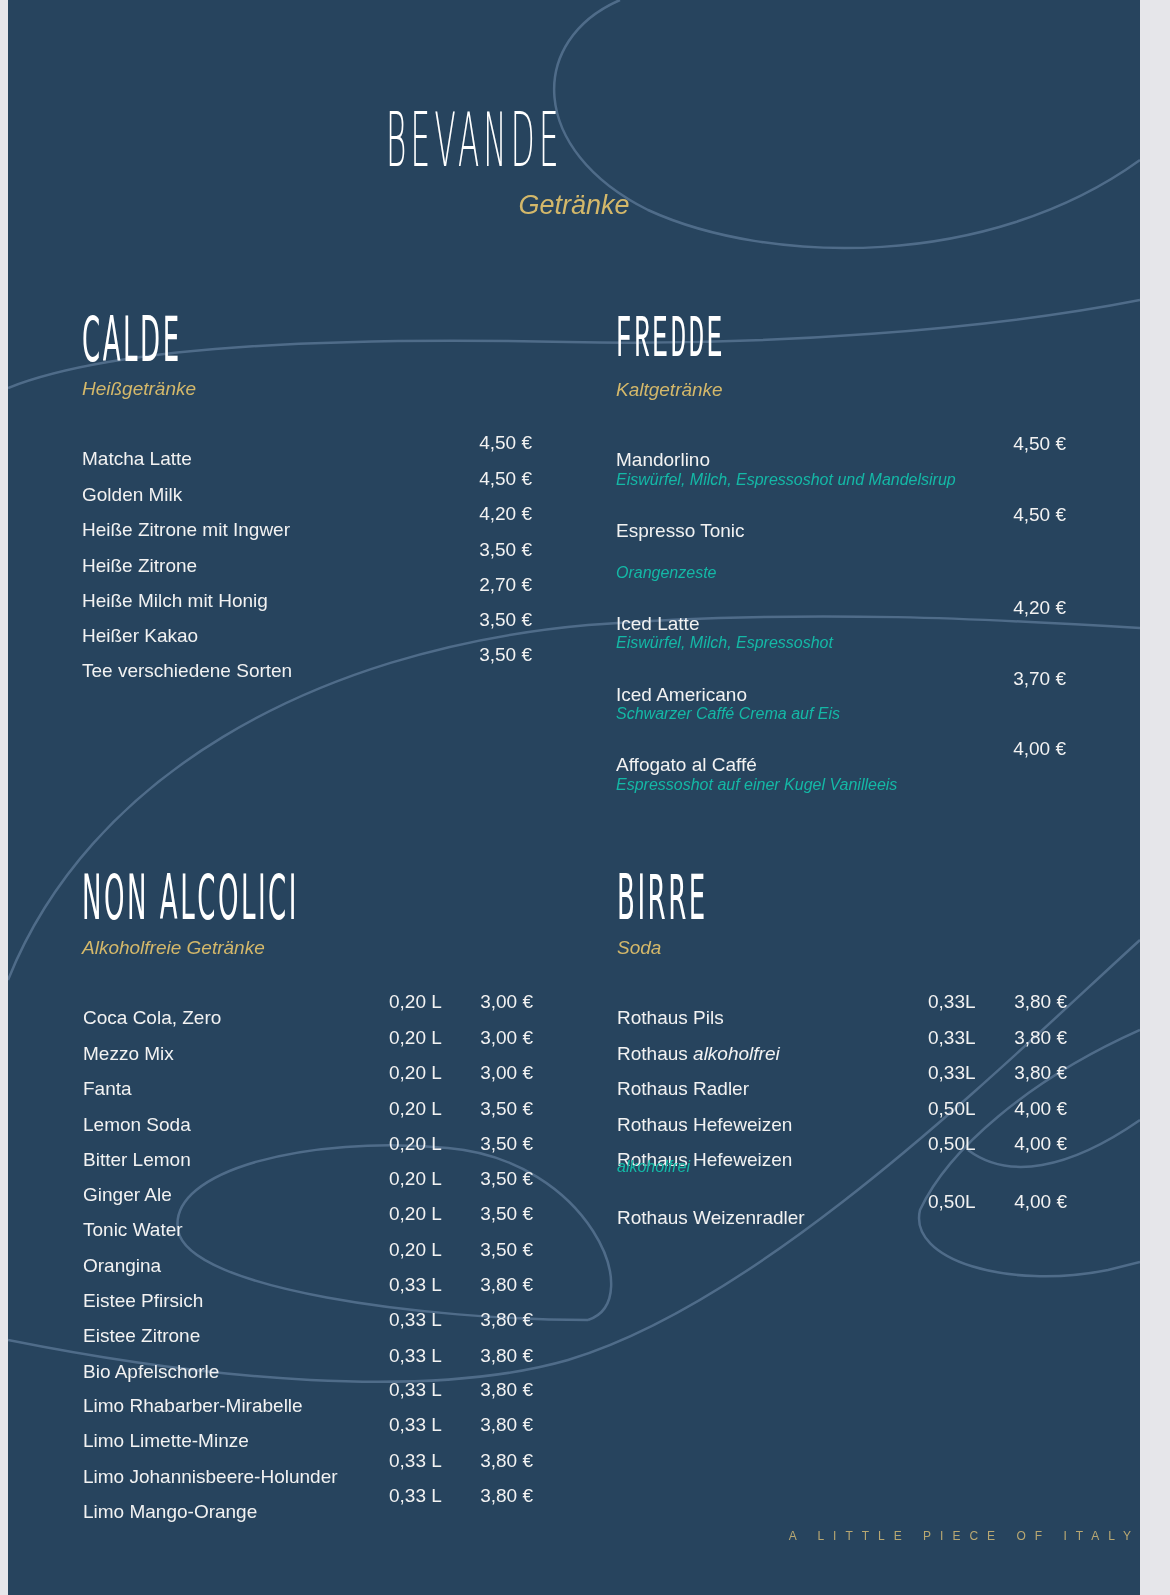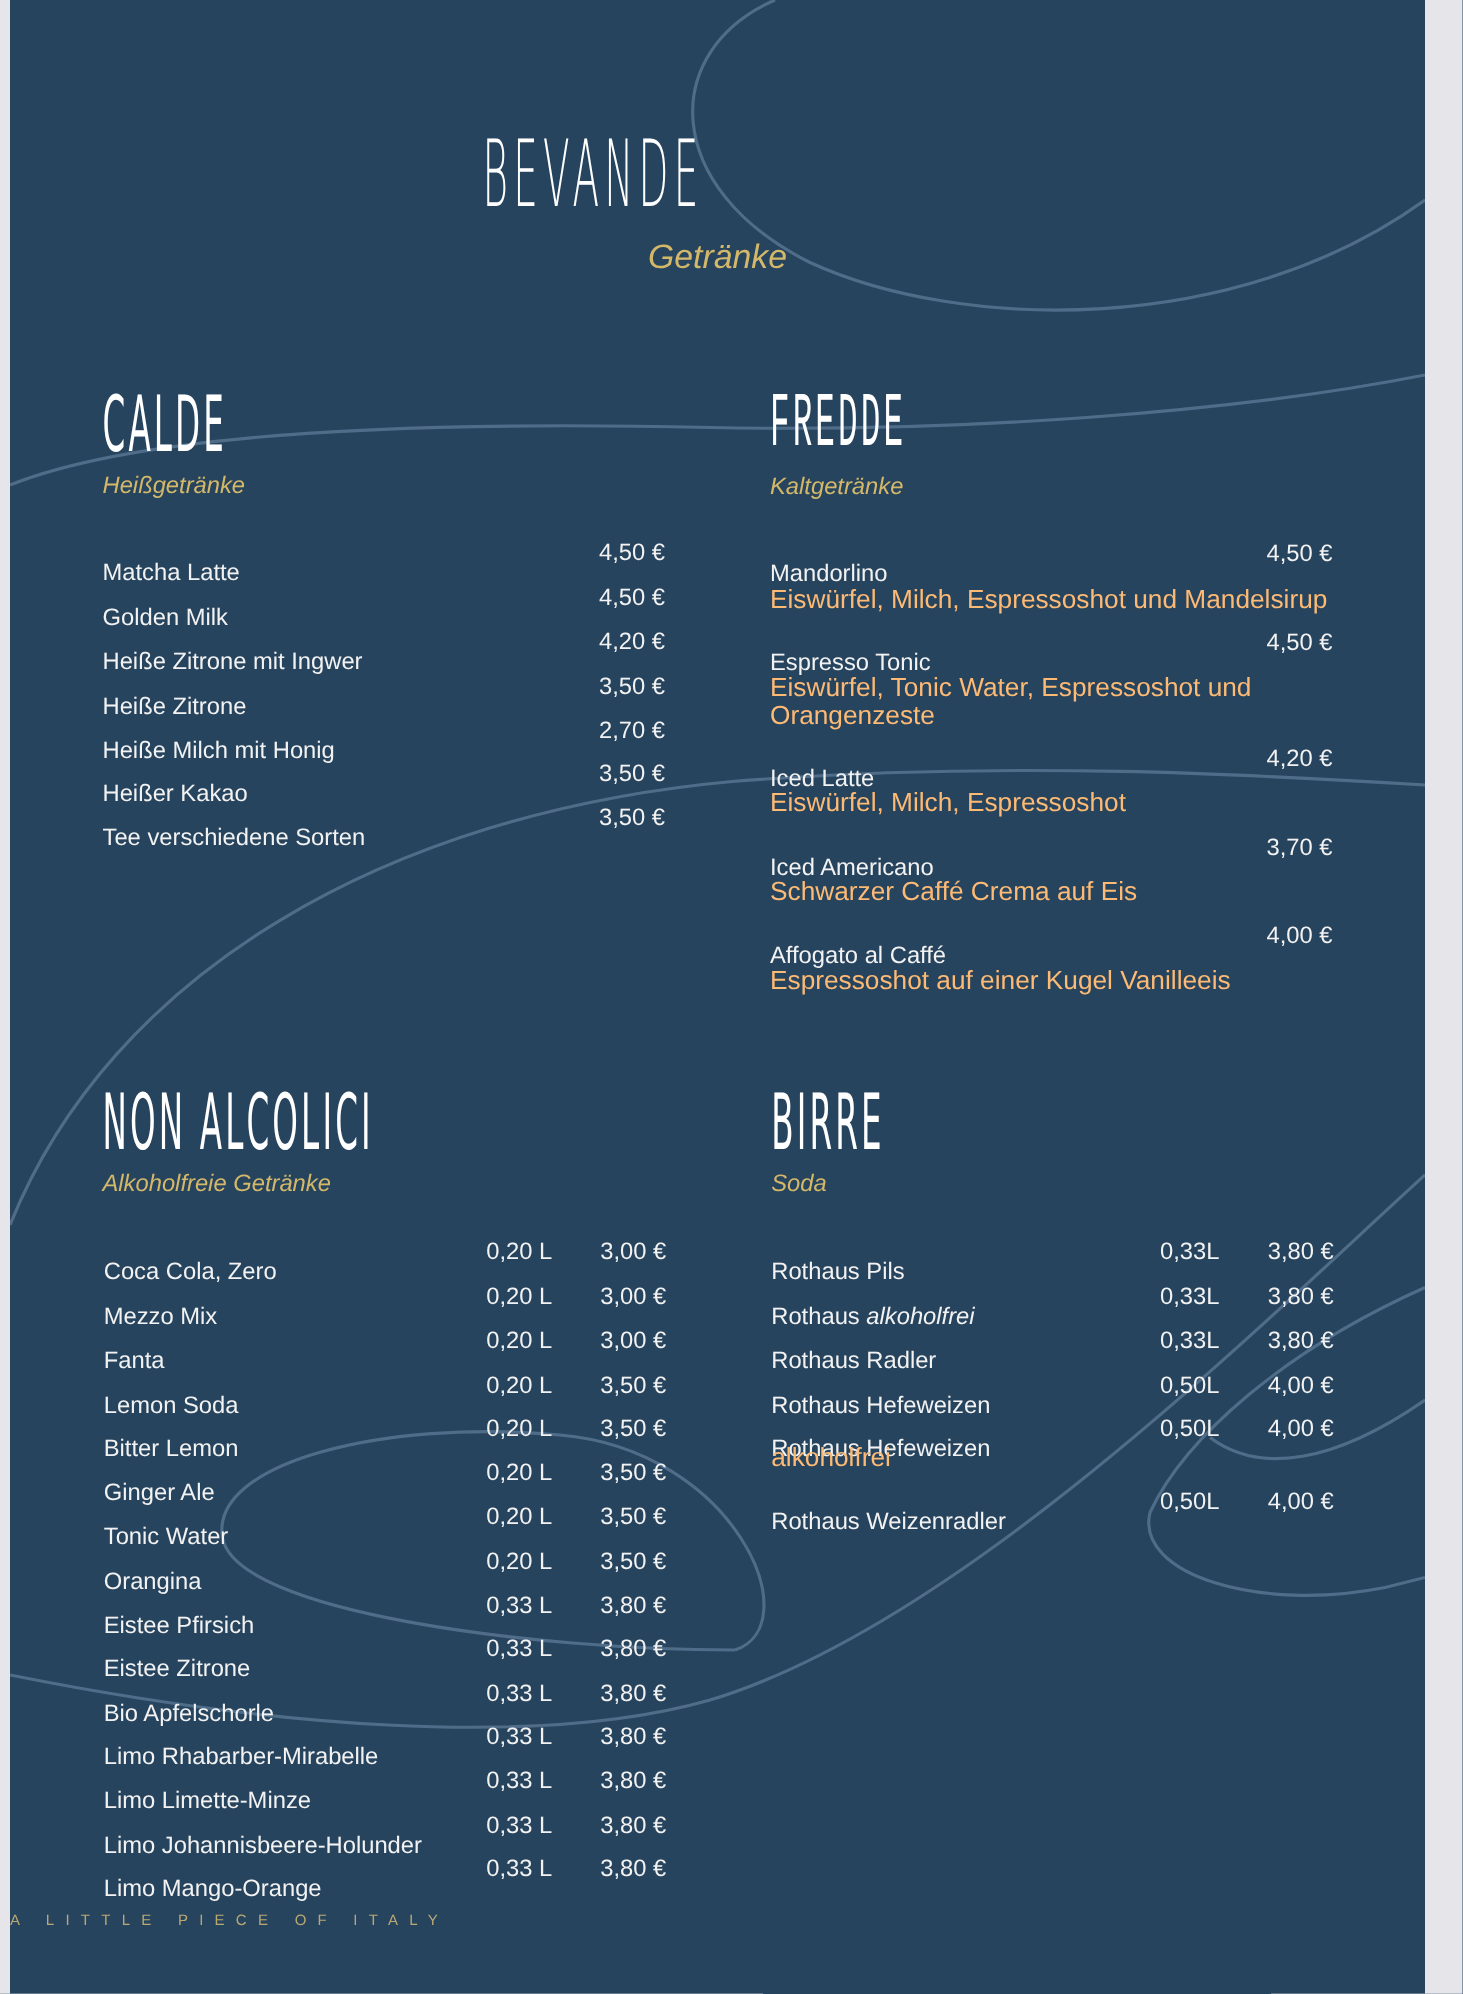--- a/index.html
+++ b/index.html
@@ -11,22 +11,22 @@
   .main-title { left:0; width:932px; top:100px; text-align:center; font-size:74px; line-height:80px; font-family:"DejaVu Sans", sans-serif; font-weight:200; }
   .main-title span { display:inline-block; transform:scaleX(0.42); transform-origin:center; letter-spacing:10px; }
   .main-sub { left:0; width:1132px; top:190px; text-align:center; color:#d4b86a; font-style:italic; font-size:27px; }
   .sec-title { font-size:62px; line-height:64px; font-family:"DejaVu Sans", sans-serif; color:#fff; white-space:nowrap; }
   .sec-title span { display:inline-block; transform:scaleX(0.42); transform-origin:left center; letter-spacing:6px; }
   .sec-sub { color:#d4b86a; font-style:italic; font-size:19px; white-space:nowrap; }
   .row { position:absolute; color:#f2f2f2; font-size:19px; white-space:nowrap; }
   .row .name { position:absolute; left:0; top:0;margin-top:16px; }
   .row .vol { position:absolute; top:0; }
   .row .price { position:absolute; top:0; text-align:right; }
-  .desc { position:absolute; color:#fdba74; font-size:21px; line-height:22px; }
-  .footer { left:0; width:1132px; top:1529px; text-align:left; color:#b9a872; font-size:12px; letter-spacing:9px; }
+  .desc { position:absolute; color:#14b8a6; font-style:italic; font-size:16px; line-height:22px; }
+  .footer { left:0; width:1132px; top:1529px; text-align:right; color:#b9a872; font-size:12px; letter-spacing:9px; }
   i.it { font-style:italic; }
 </style>
 </head>
 <body>
 
 <div class="page">
 
   <svg class="swirls" viewBox="0 0 1132 1595" fill="none" stroke="#5d7a98" stroke-opacity="0.75" stroke-width="2.5">
     <path d="M 612 0 C 520 40, 520 150, 640 210 C 760 265, 980 270, 1132 160"></path>
     <path d="M 0 388 C 120 340, 380 338, 560 342 C 760 346, 980 330, 1132 300"></path>
@@ -78,21 +78,20 @@
   <div class="row" style="left:608px; top:433px; width:450px;">
     <span class="name">Mandorlino</span>
     <span class="price" style="right:0;">4,50 €</span>
   </div>
   <div class="desc" style="left:608px; top:469px;">Eiswürfel, Milch, Espressoshot und Mandelsirup</div>
 
   <div class="row" style="left:608px; top:504px; width:450px;">
     <span class="name">Espresso Tonic</span>
     <span class="price" style="right:0;">4,50 €</span>
   </div>
-  <div class="desc" style="left:608px; top:540px;">Eiswürfel, Tonic Water, Espressoshot und</div>
   <div class="desc" style="left:608px; top:562px;">Orangenzeste</div>
 
   <div class="row" style="left:608px; top:597px; width:450px;">
     <span class="name">Iced Latte</span>
     <span class="price" style="right:0;">4,20 €</span>
   </div>
   <div class="desc" style="left:608px; top:632px;">Eiswürfel, Milch, Espressoshot</div>
 
   <div class="row" style="left:608px; top:668px; width:450px;">
     <span class="name">Iced Americano</span>

